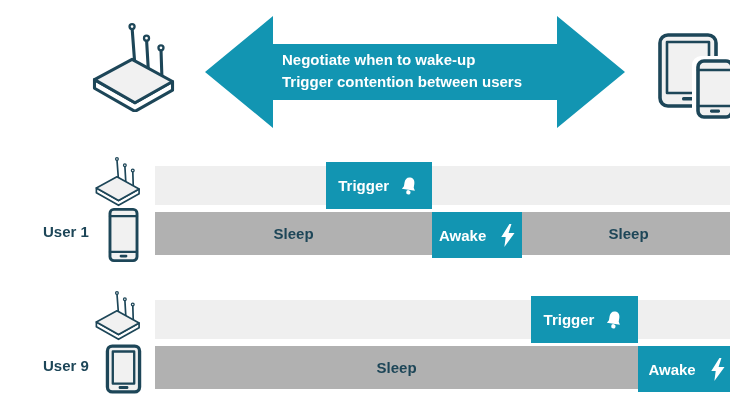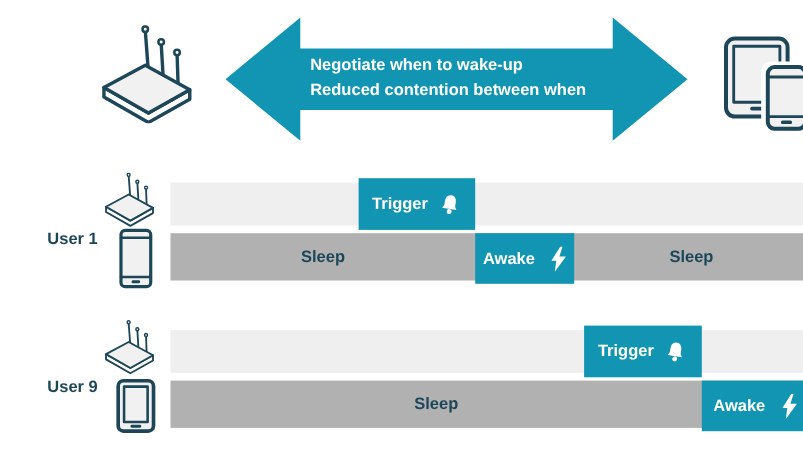--- a/index.html
+++ b/index.html
@@ -12,21 +12,21 @@
   .hdr-arrow { position:absolute; left:150px; top:8px; width:460px; height:132px; }
   .hdr-arrow polygon { fill:var(--teal); }
   .arrow-text {
     position:absolute; left:247px; top:49px; color:#ffffff;
     font-size:15px; font-weight:600; line-height:22px; white-space:nowrap;
   }
   .hdr-devices-icon { position:absolute; left:620px; top:26px; width:88px; height:96px; }
   
   .user-row { position:absolute; left:0; width:730px; height:108px; }
   .user-label {
-    position:absolute; left:8px; top:49px; width:58px;
+    position:absolute; left:8px; top:63px; width:58px;
     color:var(--text-dark); font-size:15px; font-weight:700;
   }
   .row-router-icon { position:absolute; left:54px; top:-8px; width:58px; height:55px; }
   .row-device-icon { position:absolute; left:70px; top:47px; width:37px; height:56px; }
   .bar { position:absolute; left:120px; width:580px; }
   .ap-bar     { top:6px;  height:39px; background:var(--bar-light); }
   .device-bar { top:52px; height:43px; background:var(--bar-gray); }
   .seg {
     position:absolute; display:flex; align-items:center; justify-content:center;
     gap:9px; font-size:15px; font-weight:600; white-space:nowrap;
@@ -59,21 +59,21 @@
       <path class="olf" stroke-width="3.2" d="M14 66 L53 45 L95 68 L56 90 Z"></path>
     </g>
   </svg></span>
 
     <svg class="hdr-arrow" viewBox="0 0 460 132" xmlns="http://www.w3.org/2000/svg">
       <polygon points="20,64 88,8 88,36 372,36 372,8 440,64 372,120 372,92 88,92 88,120"></polygon>
     </svg>
 
     <div class="arrow-text">
       <div>Negotiate when to wake-up</div>
-      <div>Reduced contention between when</div>
+      <div>Trigger contention between users</div>
     </div>
 
     <span class="hdr-devices-icon" id="hdr-right-icon"><svg viewBox="0 0 88 96" xmlns="http://www.w3.org/2000/svg">
     <g stroke-linecap="round" stroke-linejoin="round">
       <rect class="olf" stroke-width="3.6" x="5" y="9" width="56" height="71" rx="8"></rect>
       <rect class="ol" stroke-width="2.6" x="12" y="16" width="42" height="51"></rect>
       <rect class="det" x="27" y="71" width="12" height="3.4" rx="1.5"></rect>
       <rect class="halo" x="37" y="30" width="44" height="66" rx="9"></rect>
       <rect class="olf" stroke-width="3.6" x="43" y="35" width="34" height="56" rx="6"></rect>
       <line class="ol" stroke-width="2.6" x1="43" y1="44" x2="77" y2="44"></line>

